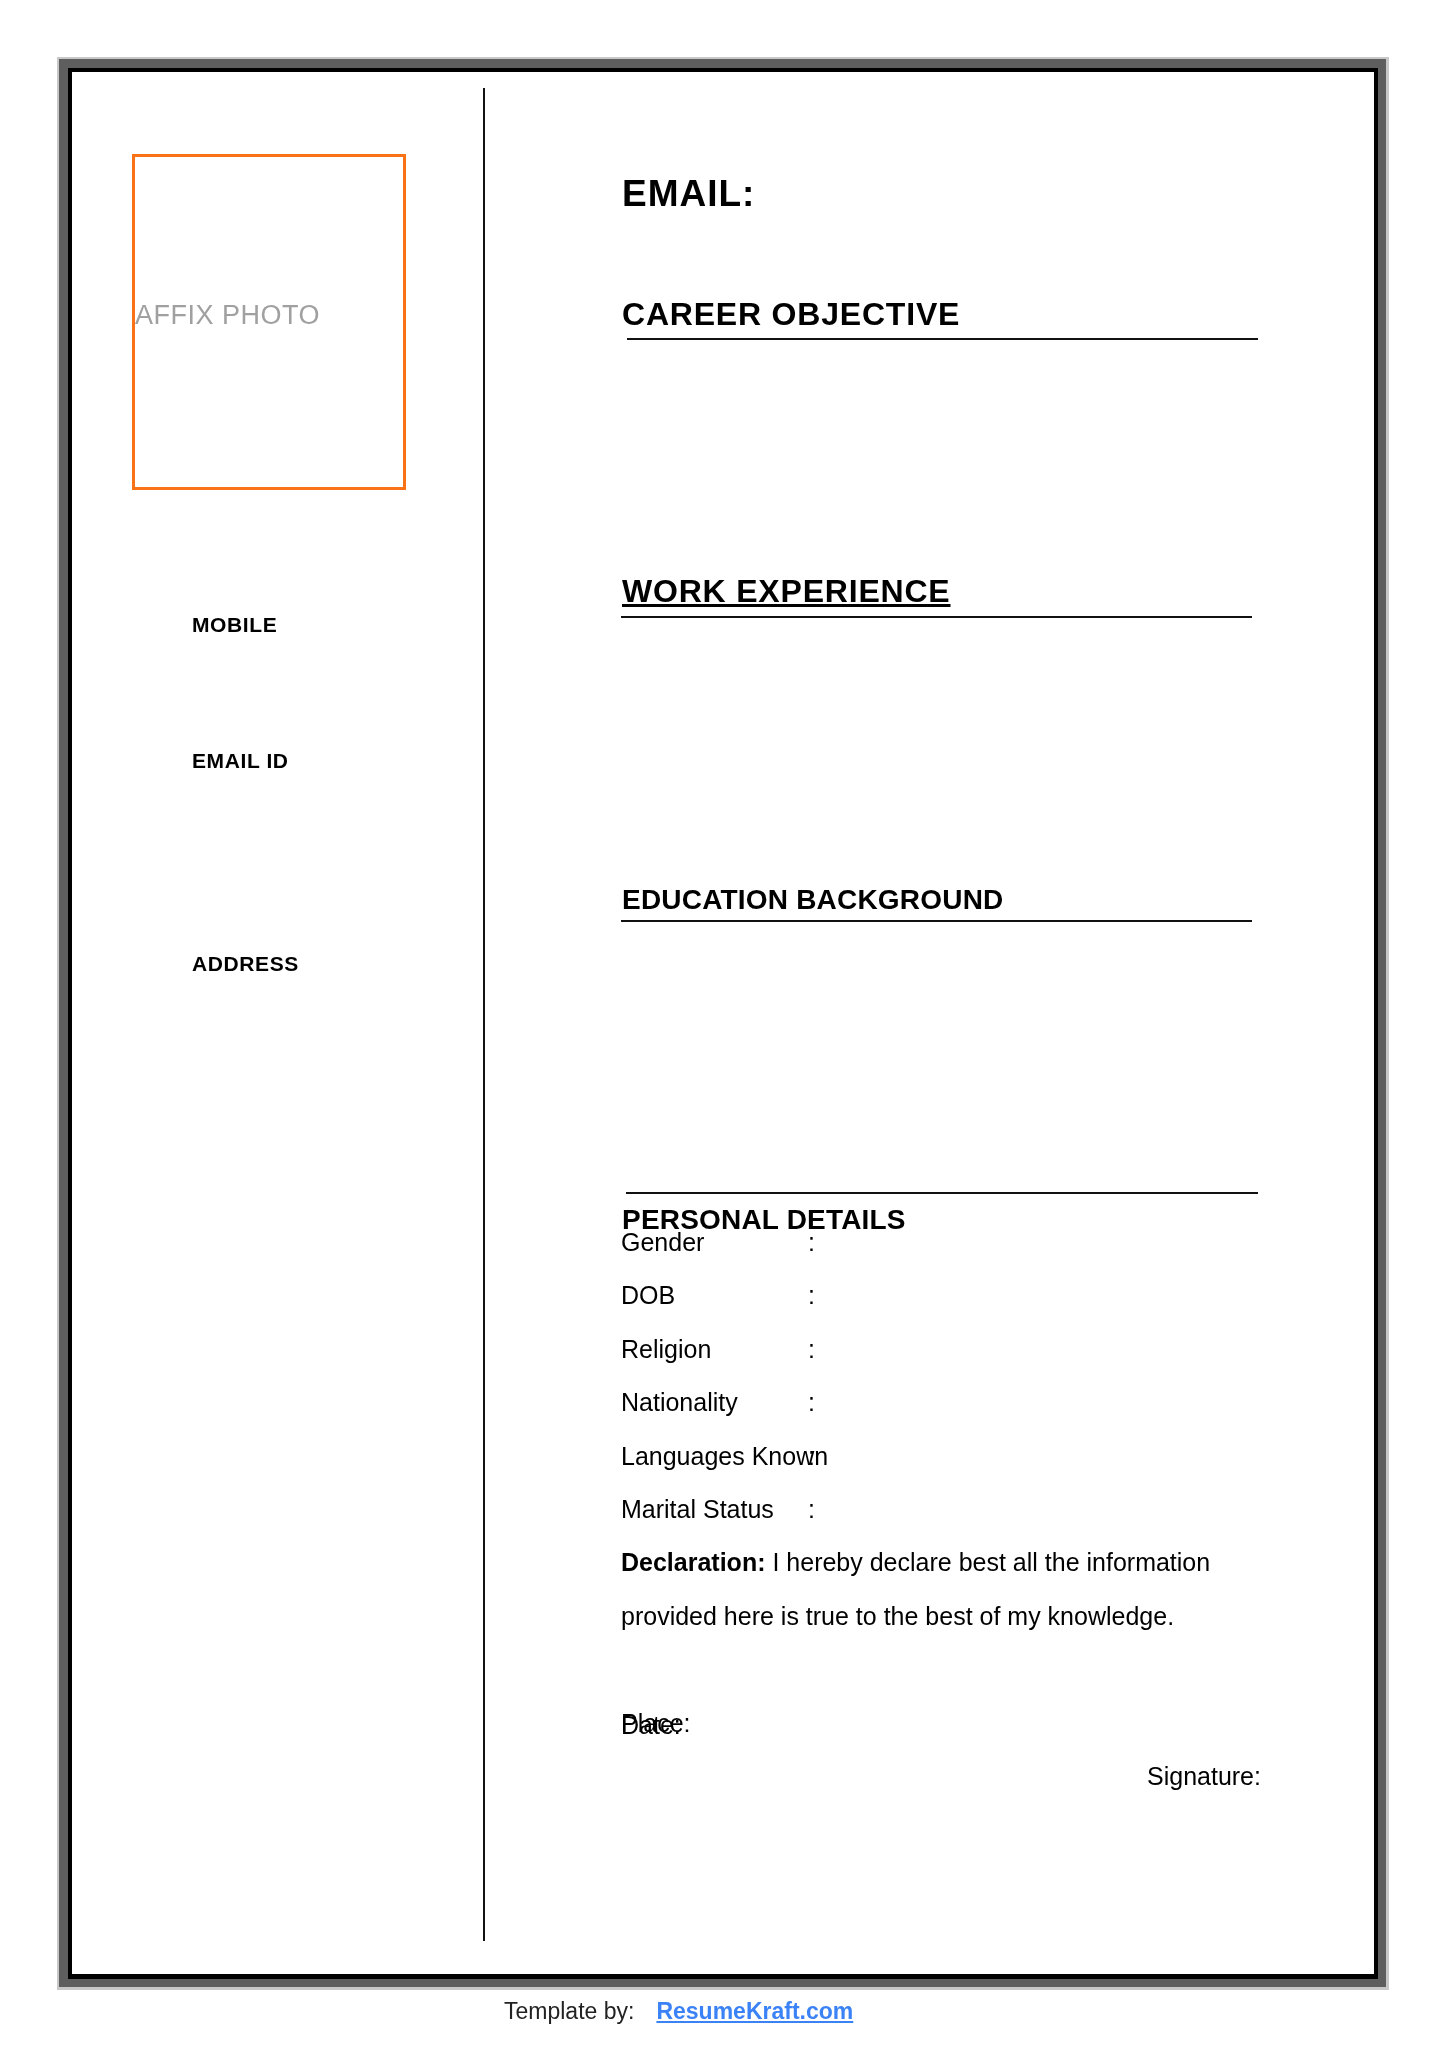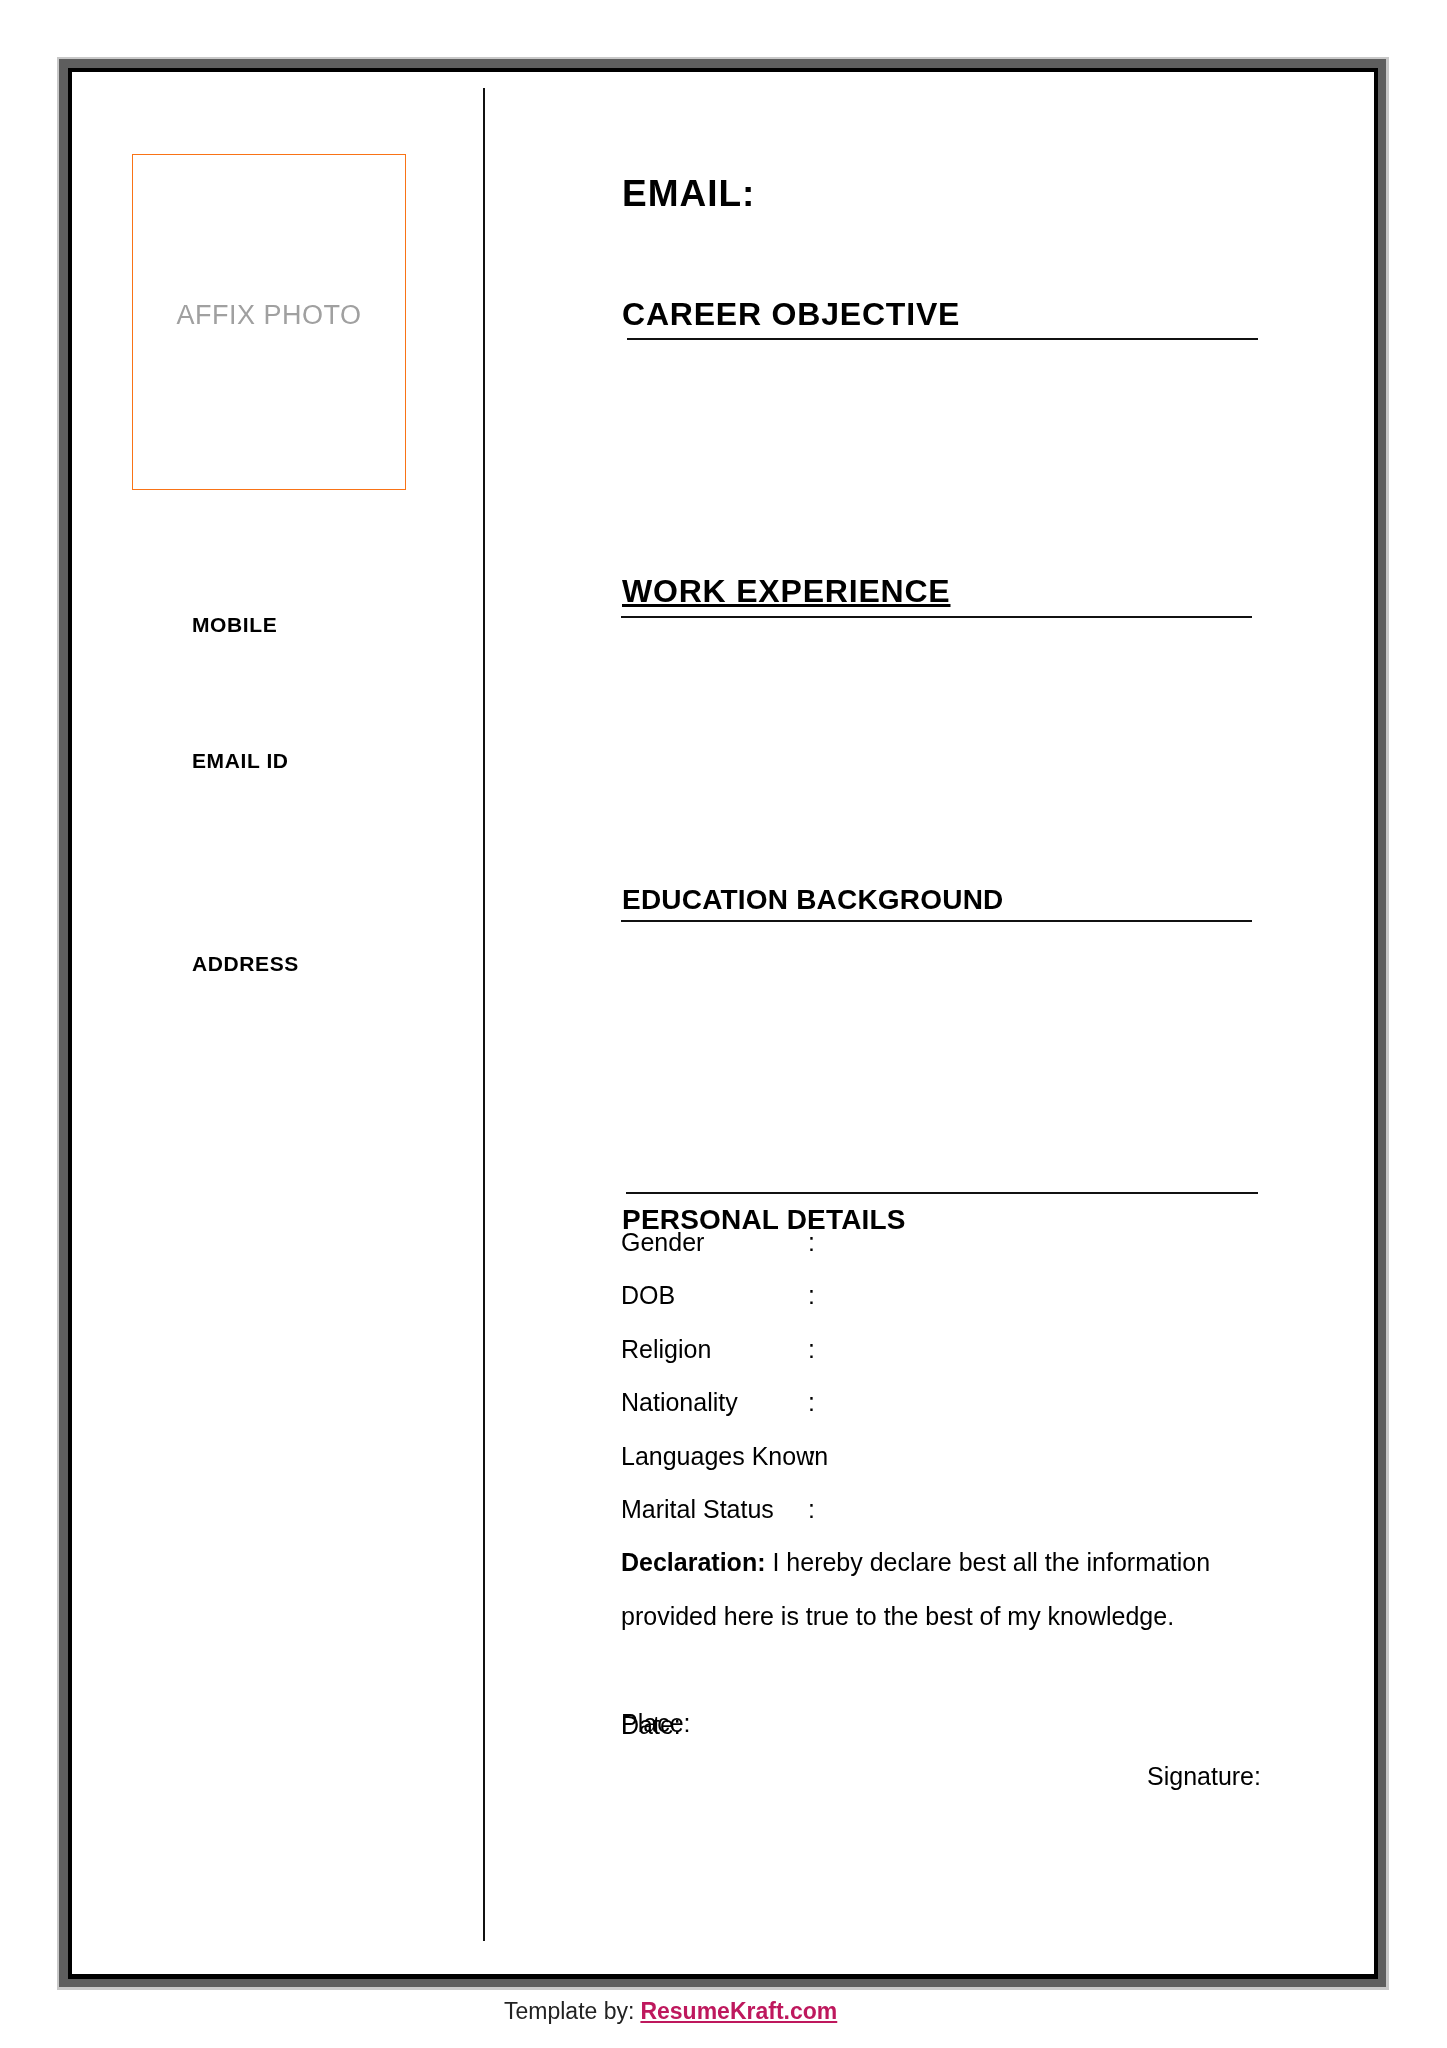--- a/index.html
+++ b/index.html
@@ -45,24 +45,23 @@
       position: absolute;
       left: 483px; top: 88px;
       width: 2px; height: 1853px;
       background: #111111;
     }
     .photo-box {
       position: absolute;
       left: 132px; top: 154px;
       width: 274px; height: 336px;
       box-sizing: border-box;
-      border: 1px solid #f97316;
+      border: 3px solid #f97316;
       display: flex;
       align-items: center;
-      justify-content: center;
     }
     .photo-label {
       font-size: 27px;
       color: #a0a0a0;
       letter-spacing: 0.5px;
       margin-top: -14px;
     }
     .side-label {
       position: absolute;
       left: 192px;
@@ -130,24 +129,24 @@
     }
     .footer {
       position: absolute;
       left: 504px; top: 1996px;
       font-size: 23px;
       line-height: 30px;
       color: #222222;
       white-space: nowrap;
     }
     .footer a {
-      color: #be185d;
+      color: #3b82f6;
       font-weight: bold;
       text-decoration: underline;
-      margin-left: 6px;
+      margin-left: 22px;
     }
   </style>
 </head>
 <body>
 
 <div class="frame-outer"></div>
 <div class="frame-mid"></div>
 <div class="frame-inner"></div>
 <div class="page"></div>
 

